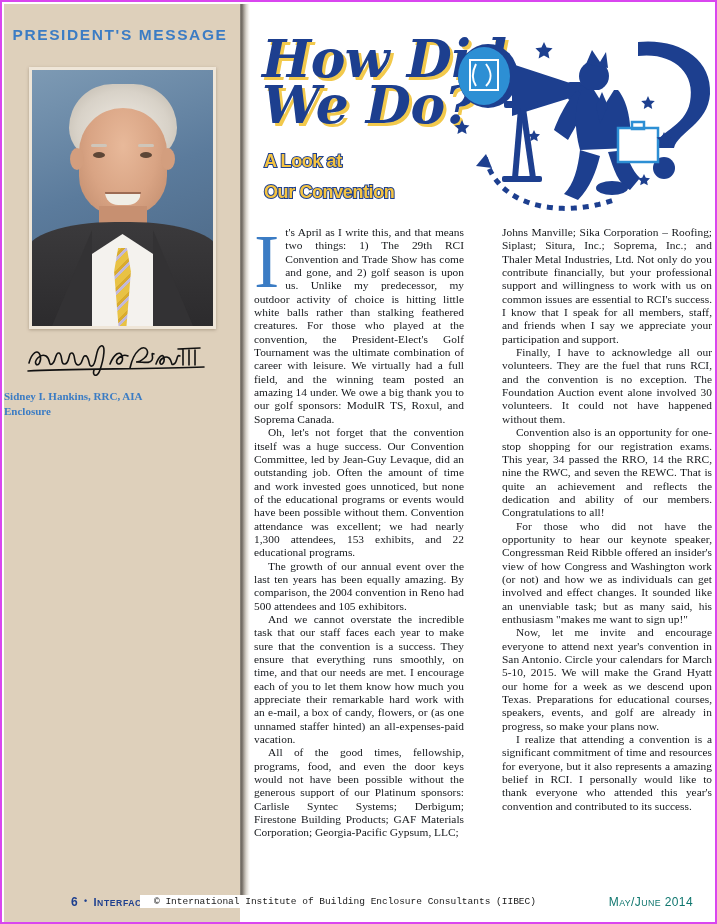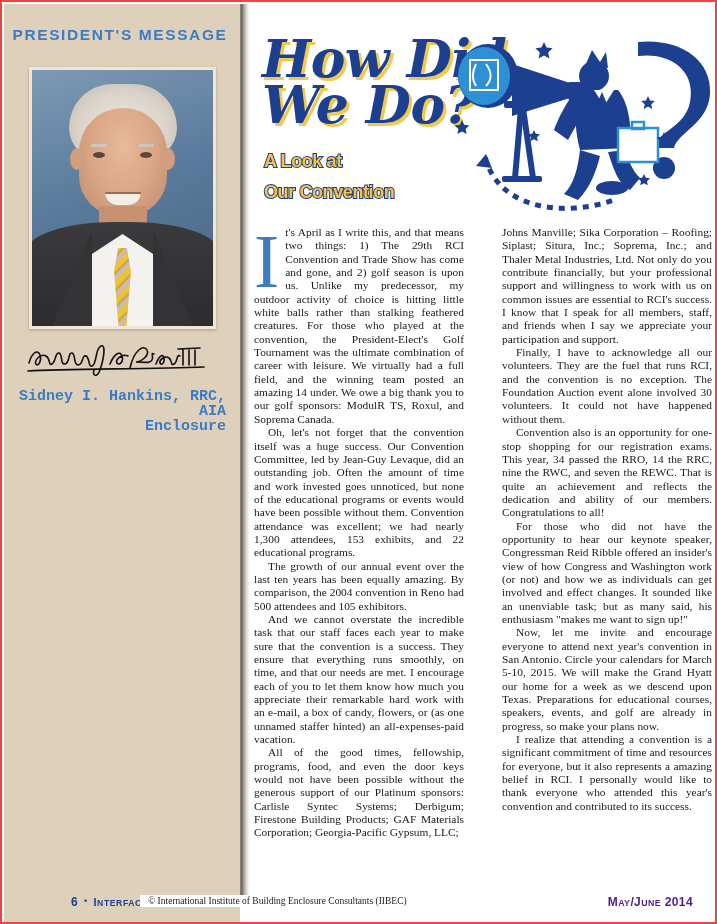--- a/index.html
+++ b/index.html
@@ -9,21 +9,21 @@
   }
   body {
     font-family: "Liberation Serif", serif;
   }
   .page {
     position: relative;
     width: 717px;
     height: 924px;
     background: #ffffff;
     box-sizing: border-box;
-    border: 2px solid #ef4444;
+    border: 2px solid #d946ef;
     overflow: hidden;
   }
 
   
   .left-panel {
     position: absolute;
     left: 2px;
     top: 2px;
     width: 236px;
     height: 894px;
@@ -166,24 +166,23 @@
     left: 22px;
     top: 336px;
     width: 196px;
     height: 36px;
   }
   .byline {
     position: absolute;
     left: 0;
     top: 385px;
     width: 222px;
-    text-align: right;
-    font-family: Liberation Mono, monospace;
+    font-family: Liberation Serif, serif;
     font-weight: bold;
-    font-size: 15px;
+    font-size: 11px;
     line-height: 15px;
     color: #3b7cc4;
   }
 
   
   .spine {
     position: absolute;
     left: 238px;
     top: 2px;
     width: 10px;
@@ -284,34 +283,34 @@
   .folio .mag {
     font-size: 11px;
     letter-spacing: .6px;
   }
   .folio .mag .sc { font-size: 8.6px; }
   .copyright {
     position: absolute;
     left: 138px;
     top: 893px;
     background: #ffffff;
-    padding: 1px 8px;
-    font-family: Liberation Serif, serif;
+    padding: 1px 14px;
+    font-family: Liberation Mono, monospace;
     font-size: 9.5px;
     color: #1a1a1a;
     white-space: nowrap;
   }
   .issue {
     position: absolute;
     right: 22px;
     top: 893px;
     font-family: "Liberation Sans", sans-serif;
-    font-weight: bold;
+    font-weight: normal;
     font-size: 12px;
-    color: #4c1d95;
+    color: #0f766e;
     letter-spacing: .4px;
     margin-left: 44px;
   }
   .issue .sc { font-size: 8.8px; }
 </style>
 </head>
 <body>
 
 <div class="page">
 

